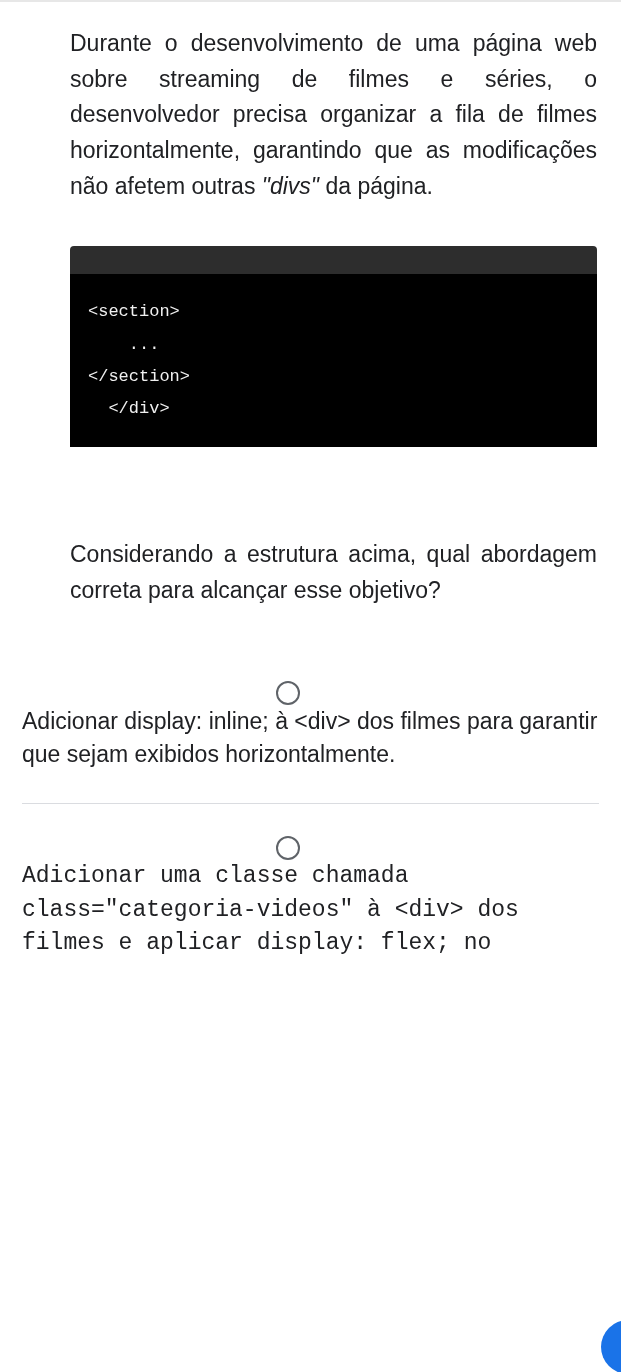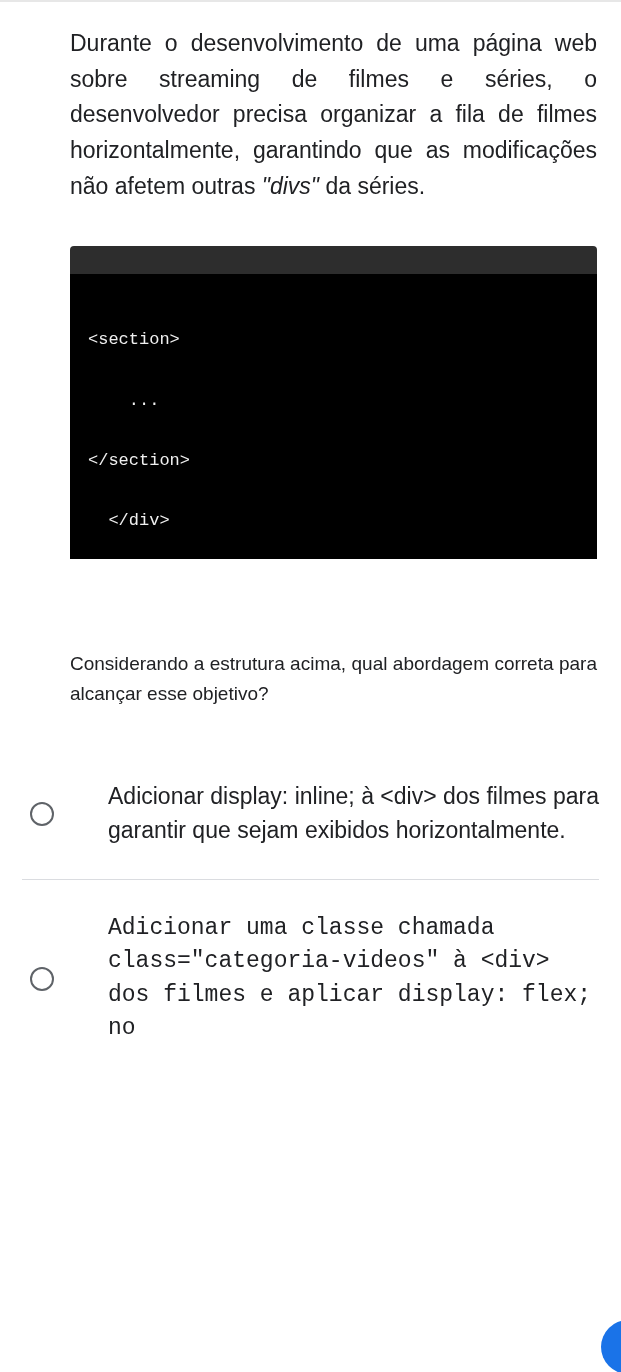--- a/index.html
+++ b/index.html
@@ -5,44 +5,44 @@
   * { box-sizing: border-box; margin: 0; padding: 0; }
   html, body { width: 621px; font-family: Arial, Helvetica, sans-serif; color: #202124; background: #fff; }
   .page { width: 621px; padding: 0 0 0 0; }
   .top-area { padding: 24px 24px 0 70px; }
   .question-intro { font-size: 23px; line-height: 1.55; color: #202124; text-align: justify; }
   .question-intro .italic { font-style: italic; }
 
   .code-wrap { margin: 42px 24px 0 70px; }
   .code-titlebar { height: 28px; background: #2d2d2d; border-top-left-radius: 4px; border-top-right-radius: 4px; }
   .code-body { background: #000; padding: 22px 18px 22px 18px; color: #f0f0f0; font-family: "Courier New", Courier, monospace; font-size: 17px; line-height: 1.9; }
-  .code-line { white-space: pre; margin-top: 28px; }
+  .code-line { white-space: pre; }
 
-  .question-followup { padding: 0 24px 0 70px; margin-top: 90px; font-size: 19px; line-height: 1.55; color: #202124; text-align: justify; }
+  .question-followup { padding: 0 24px 0 70px; margin-top: 90px; font-size: 23px; line-height: 1.55; color: #202124; text-align: justify; }
 
   .options { margin-top: 40px; padding: 0 22px 0 22px; }
-  .option { display: flex; align-items: center; padding: 32px 0; border-bottom: 1px solid #dadce0; }
+  .option { display: flex; align-items: center; padding: 32px 0; border-bottom: 1px solid #dadce0; flex-direction: column; }
   .option:last-child { border-bottom: none; font-family: Liberation Mono, monospace; }
   .radio { width: 24px; height: 24px; border: 2.5px solid #5f6368; border-radius: 50%; flex: 0 0 24px; margin-left: 8px; margin-right: 54px; }
   .opt-text { font-size: 23px; line-height: 1.45; color: #202124; flex: 1; }
 
   .fab { position: absolute; right: -10px; top: 1320px; width: 30px; height: 54px; background: #1a73e8; border-top-left-radius: 27px; border-bottom-left-radius: 27px; }
   .container { position: relative; width: 621px; height: 1372px; overflow: hidden; }
   .frame-line { width: 621px; height: 2px; background: #e7e7e7; }
 </style>
 </head>
 <body>
 
 <div class="container">
   <div class="frame-line"></div>
   <div class="page">
 
     <div class="top-area">
       <p class="question-intro">
-        <span>Durante o desenvolvimento de uma página web sobre streaming de filmes e séries, o desenvolvedor precisa organizar a fila de filmes horizontalmente, garantindo que as modificações não afetem outras </span><span class="italic">"divs"</span><span> da séries.</span>
+        <span>Durante o desenvolvimento de uma página web sobre streaming de filmes e séries, o desenvolvedor precisa organizar a fila de filmes horizontalmente, garantindo que as modificações não afetem outras </span><span class="italic">"divs"</span><span> da página.</span>
       </p>
     </div>
 
     <div class="code-wrap">
       <div class="code-titlebar"></div>
       <div class="code-body">
         <div class="code-line">&lt;section&gt;</div>
         <div class="code-line">    ...</div>
         <div class="code-line">&lt;/section&gt;</div>
         <div class="code-line">  &lt;/div&gt;</div>

